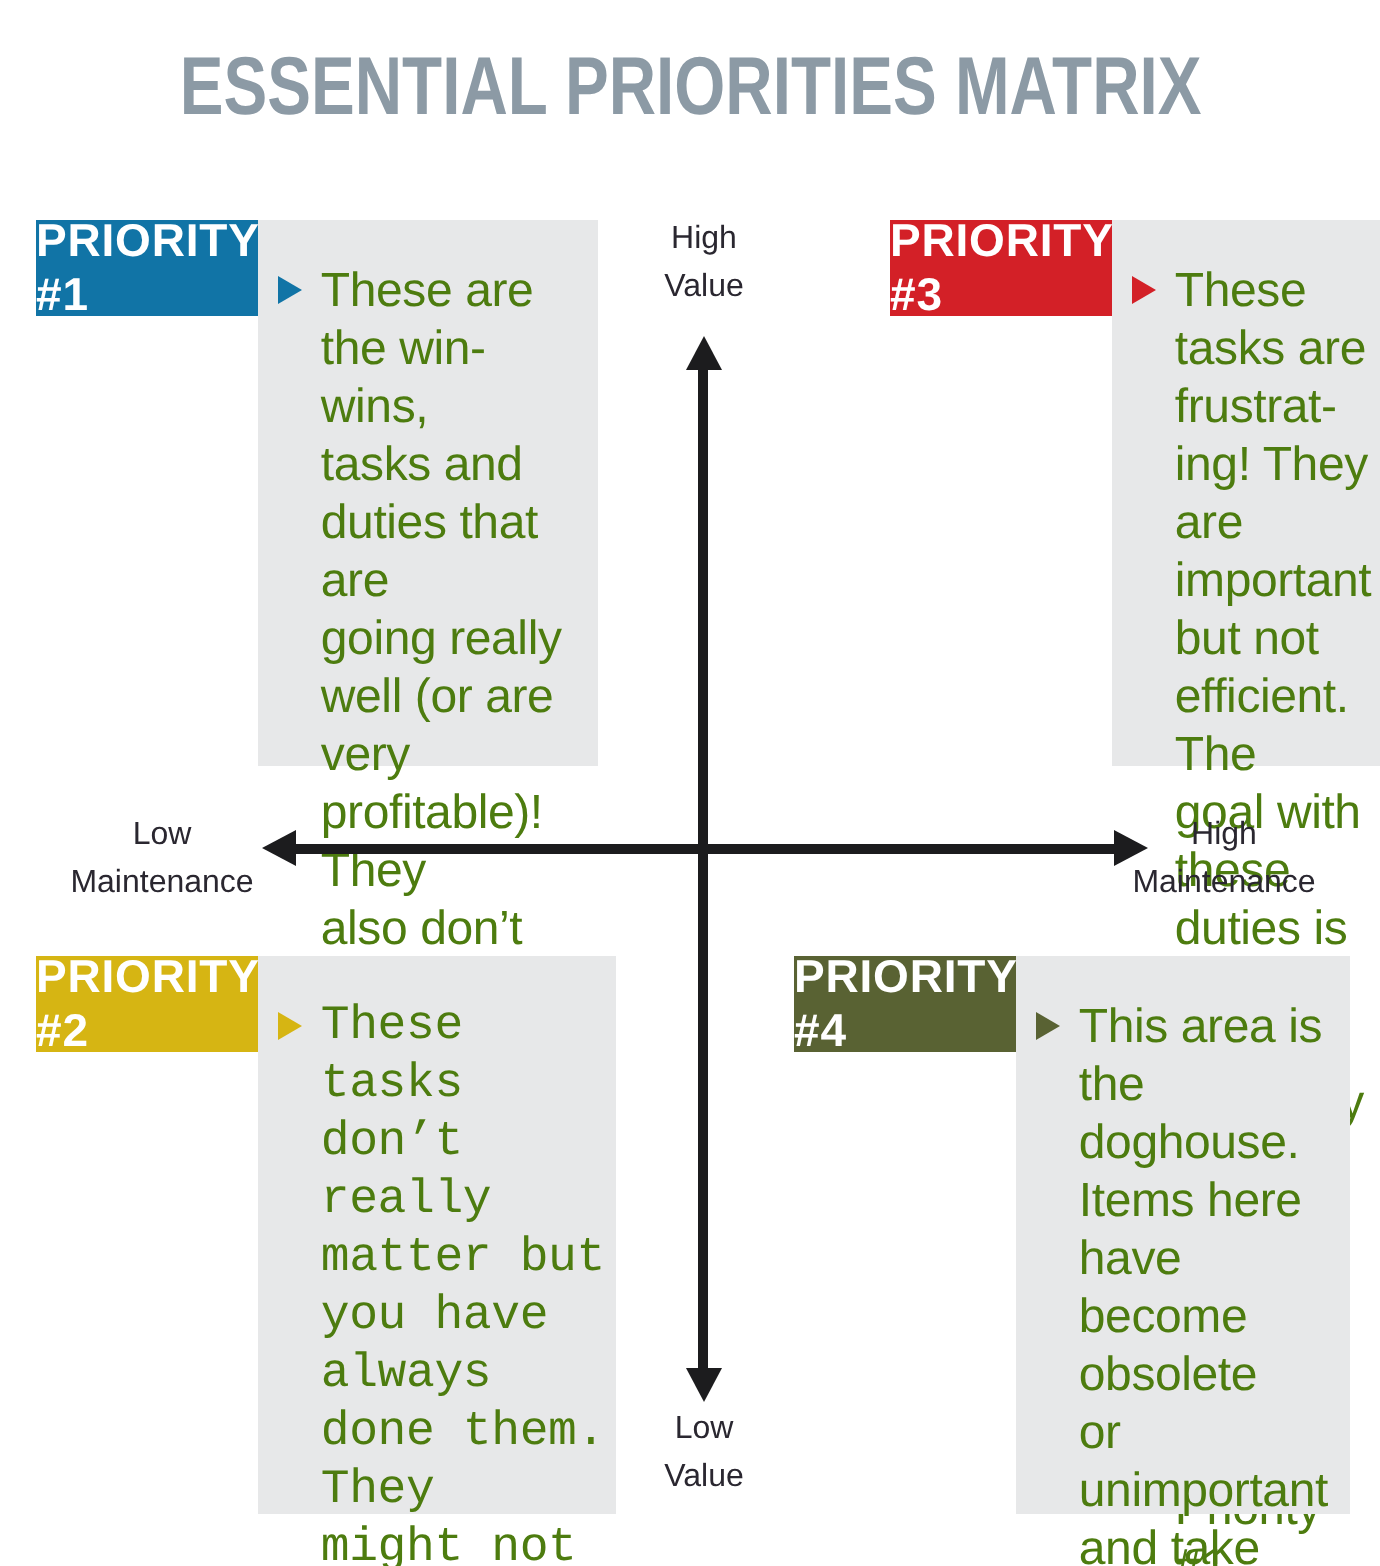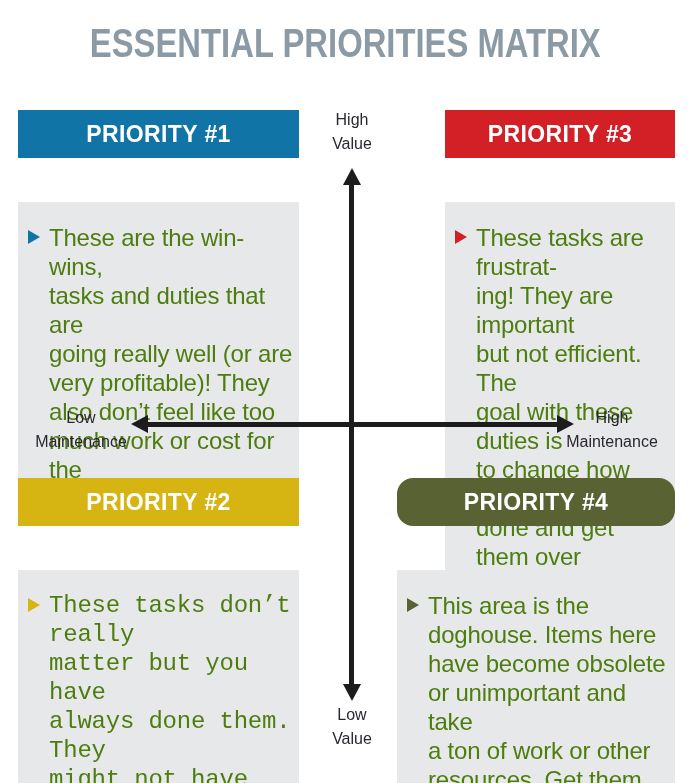--- a/index.html
+++ b/index.html
@@ -22,21 +22,21 @@
     font-weight: bold;
     line-height: 46px;
     letter-spacing: 0px;
     white-space: nowrap;
   }
   .title-inner {
     display: inline-block;
     transform: scaleX(0.80);
     transform-origin: center;
   }
-  .quadrant { position: absolute; display: flex; flex-direction: column; gap: 44px; }
+  .quadrant { position: absolute; display: flex; flex-direction: row; }
   .q-header {
     height: 48px;
     flex: 0 0 48px;
     display: flex;
     align-items: center;
     justify-content: center;
   }
   .q-header span {
     color: #ffffff;
     font-size: 23px;
@@ -127,21 +127,21 @@
 matter but you have
 always done them. They
 might not have the
 potential for improve-
 ment and should be
 evaluated as deletions.</p>
     </div>
   </section>
 
   <section class="quadrant" style="left:397px; top:478px; width:278px; height:279px;">
-    <header class="q-header" style="background-color: rgb(89, 98, 51); border-radius: 16px;">
+    <header class="q-header" style="background-color: rgb(89, 98, 51);">
       <span>PRIORITY #4</span>
     </header>
     <div class="q-body" style="background-color: rgb(231, 232, 233);">
       <span class="bullet" style="border-left-color: rgb(89, 98, 51);"></span>
       <p class="q-text">This area is the
 doghouse. Items here
 have become obsolete
 or unimportant and take
 a ton of work or other
 resources. Get them off

